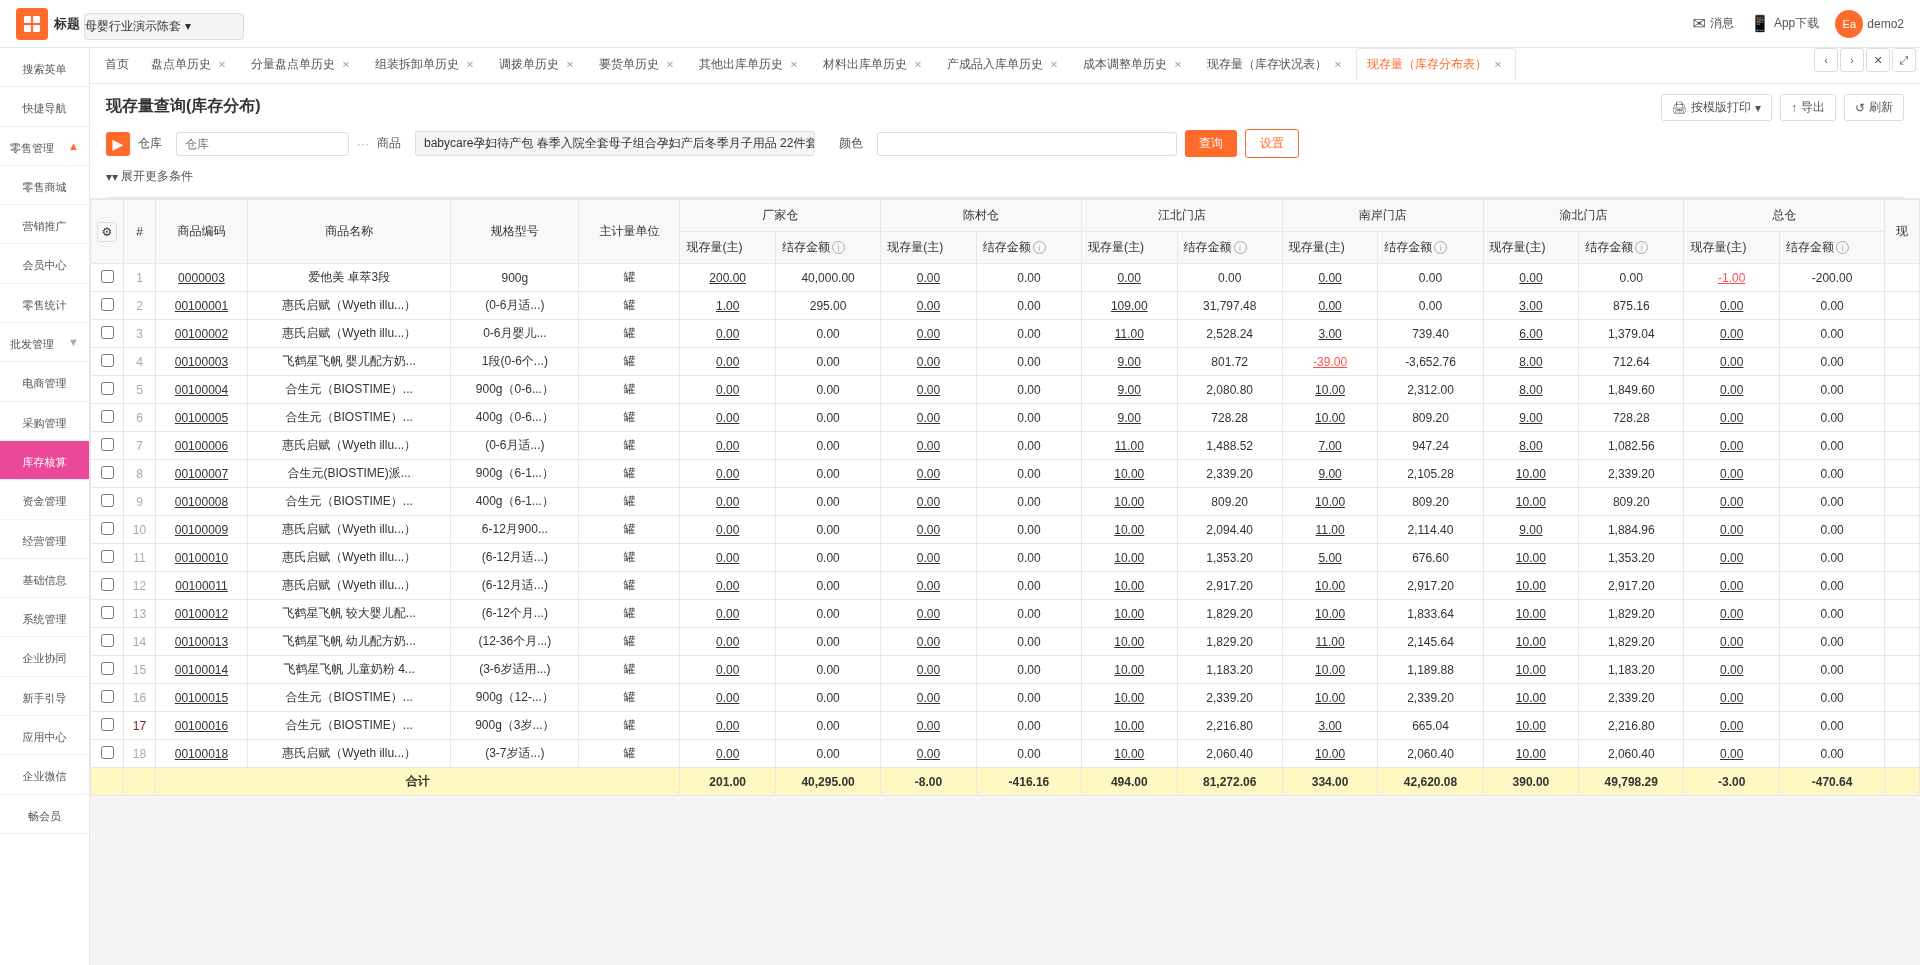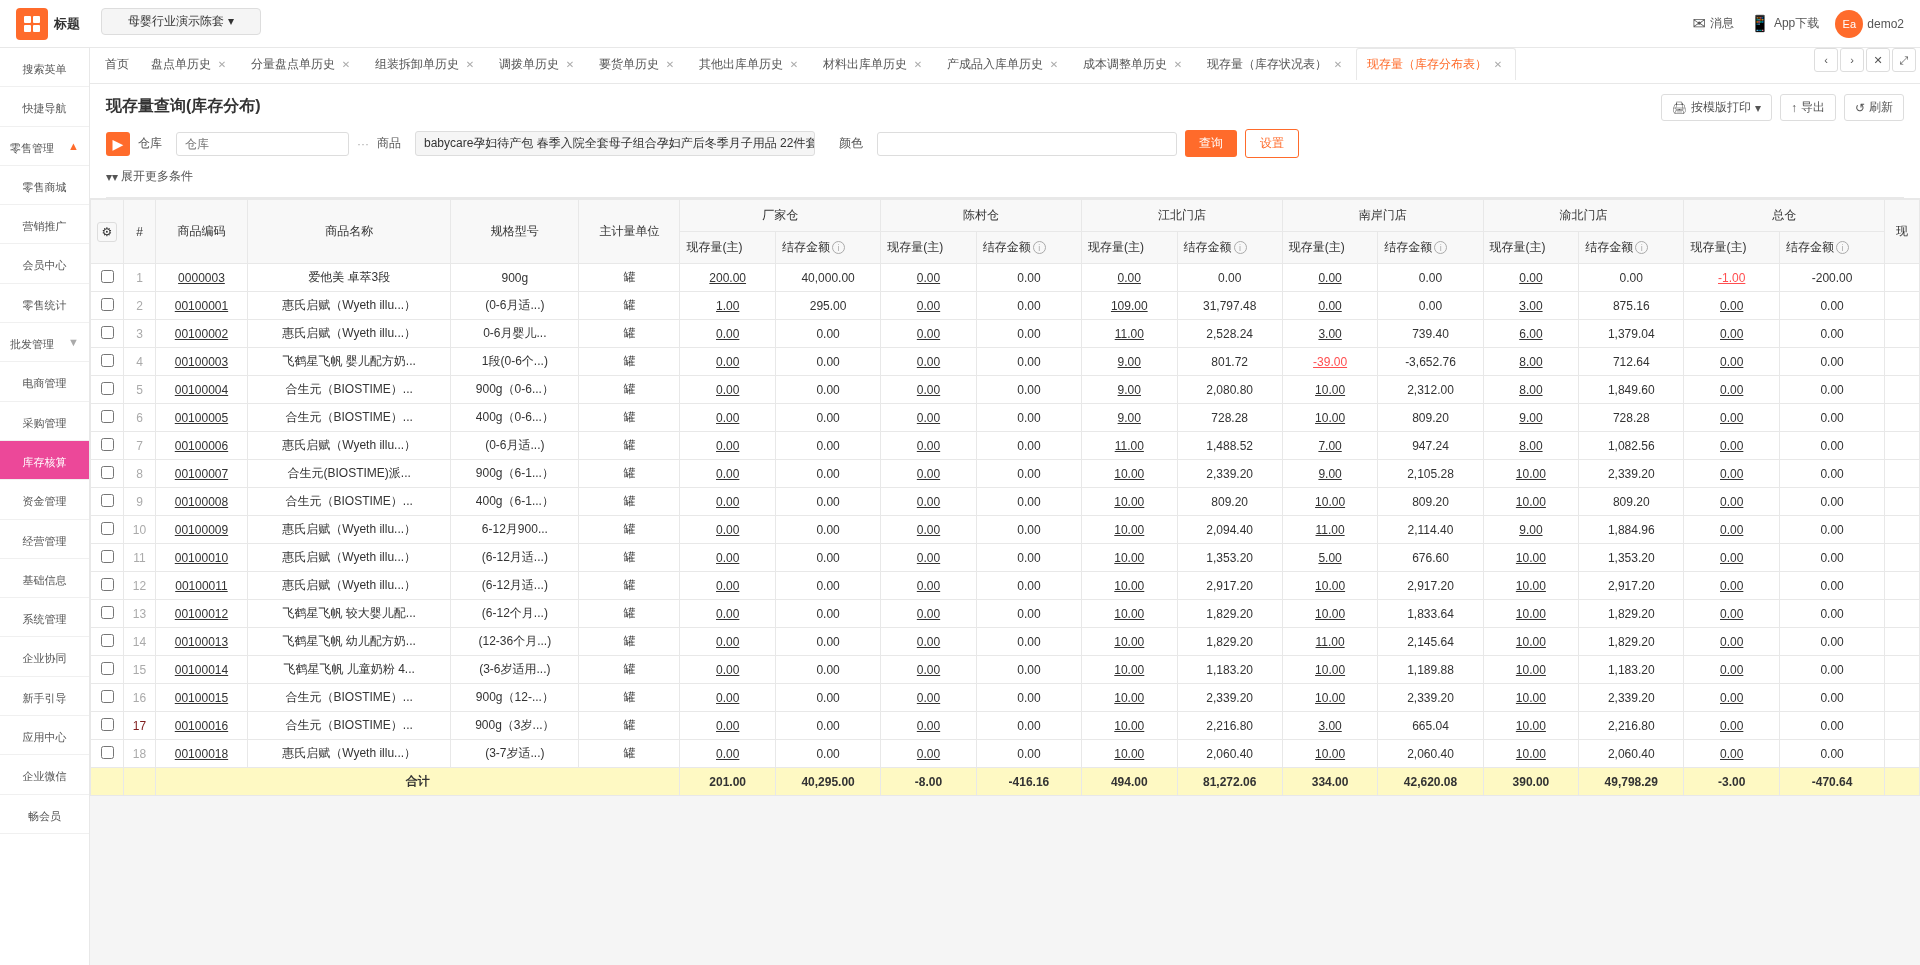--- a/index.html
+++ b/index.html
@@ -11,25 +11,25 @@
       background: #fff;
       display: flex;
       align-items: center;
       justify-content: space-between;
       padding: 0 16px;
       border-bottom: 1px solid #e8e8e8;
       position: fixed;
       top: 0; left: 0; right: 0;
       z-index: 100;
     }
-    .top-bar-left { display: flex; align-items: flex-start; gap: 21px; }
+    .top-bar-left { display: flex; align-items: flex-end; gap: 4px; }
     .logo-area { display: flex; align-items: center; gap: 6px; }
     .logo-icon { width: 32px; height: 32px; background: #ff6b2b; border-radius: 4px; display: flex; align-items: center; justify-content: center; }
     .logo-text { font-size: 13px; color: #333; font-weight: bold; }
-    .store-selector { display: flex; align-items: center; gap: 4px; background: #f5f5f5; border: 1px solid #ddd; border-radius: 4px; padding: 4px 26px; cursor: pointer; min-width: 160px; }
+    .store-selector { display: flex; align-items: center; gap: 4px; background: #f5f5f5; border: 1px solid #ddd; border-radius: 4px; padding: 4px 0; cursor: pointer; min-width: 160px; }
     .top-bar-right { display: flex; align-items: center; gap: 16px; }
     .top-bar-btn { display: flex; align-items: center; gap: 4px; cursor: pointer; color: #555; font-size: 12px; }
     .user-avatar { width: 28px; height: 28px; border-radius: 50%; background: #ff6b2b; color: #fff; display: flex; align-items: center; justify-content: center; font-size: 11px; }
     
     
     .main-layout { display: flex; margin-top: 48px; height: calc(100vh - 48px); }
     
     
     .sidebar { width: 90px; background: #fff; border-right: 1px solid #e8e8e8; display: flex; flex-direction: column; overflow-y: auto; flex-shrink: 0; }
     .sidebar-item { padding: 10px 2px; text-align: center; cursor: pointer; color: #555; font-size: 11px; border-bottom: 1px solid #f0f0f0; }

